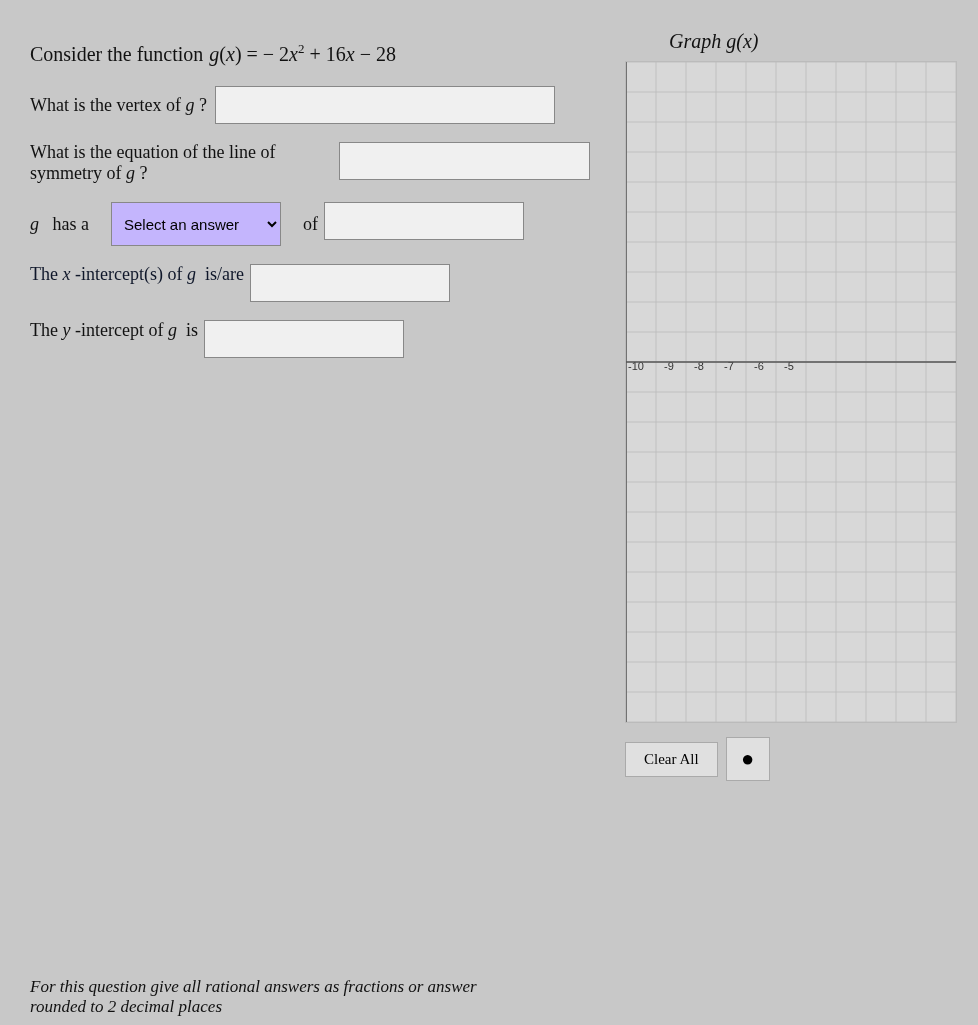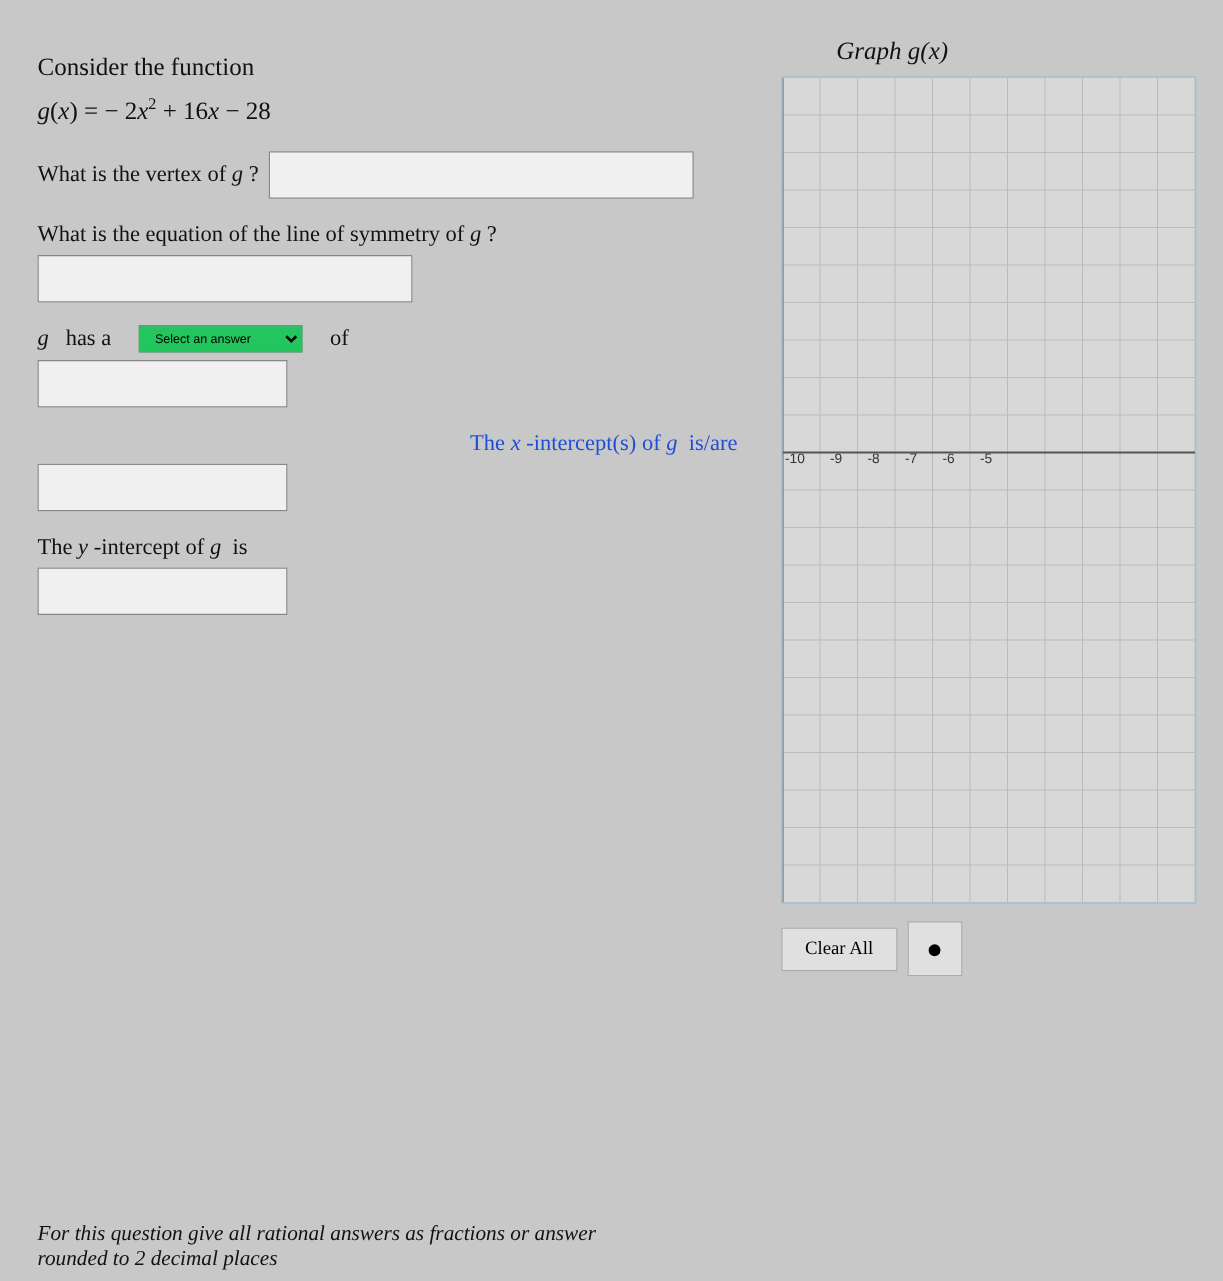--- a/index.html
+++ b/index.html
@@ -38,21 +38,21 @@
 
     .function-title {
       font-size: 20px;
       color: #111;
       line-height: 1.4;
       font-weight: normal;
     }
 
     .question-block {
       display: flex;
-      flex-direction: column;
+      flex-direction: row;
       gap: 6px;
     }
 
     .question-row {
       display: flex;
       flex-direction: row;
       align-items: center;
       gap: 8px;
       font-size: 18px;
       color: #111;
@@ -74,23 +74,23 @@
       background: #f0f0f0;
       height: 38px;
       width: 200px;
       font-size: 16px;
       padding: 4px 8px;
       outline: none;
     }
 
     .select-answer {
       border: 1.5px solid #888;
-      background: #22c55e;
-      height: 22px;
-      font-size: 10px;
+      background: #c4b5fd;
+      height: 44px;
+      font-size: 15px;
       padding: 4px 24px 4px 8px;
       outline: none;
       cursor: pointer;
       appearance: auto;
     }
 
     .inline-row {
       display: flex;
       flex-direction: row;
       align-items: center;
@@ -196,21 +196,21 @@
           <option>Select an answer</option>
           <option>maximum</option>
           <option>minimum</option>
         </select>
         <span>of</span>
       </div>
       <input class="answer-input-small" type="text" style="width: 200px;">
     </div>
 
     <div class="question-block">
-      <div style="font-size:18px;color:#1d4ed8;text-align:right;">
+      <div style="font-size:18px;color:#0f172a;text-align:right;">
         The <em>x</em> -intercept(s) of <em>g</em> &nbsp;is/are
       </div>
       <input class="answer-input-small" type="text" style="width: 200px;">
     </div>
 
     <div class="question-block">
       <div style="font-size:18px;color:#111;">
         The <em>y</em> -intercept of <em>g</em> &nbsp;is
       </div>
       <input class="answer-input-small" type="text" style="width: 200px;">

